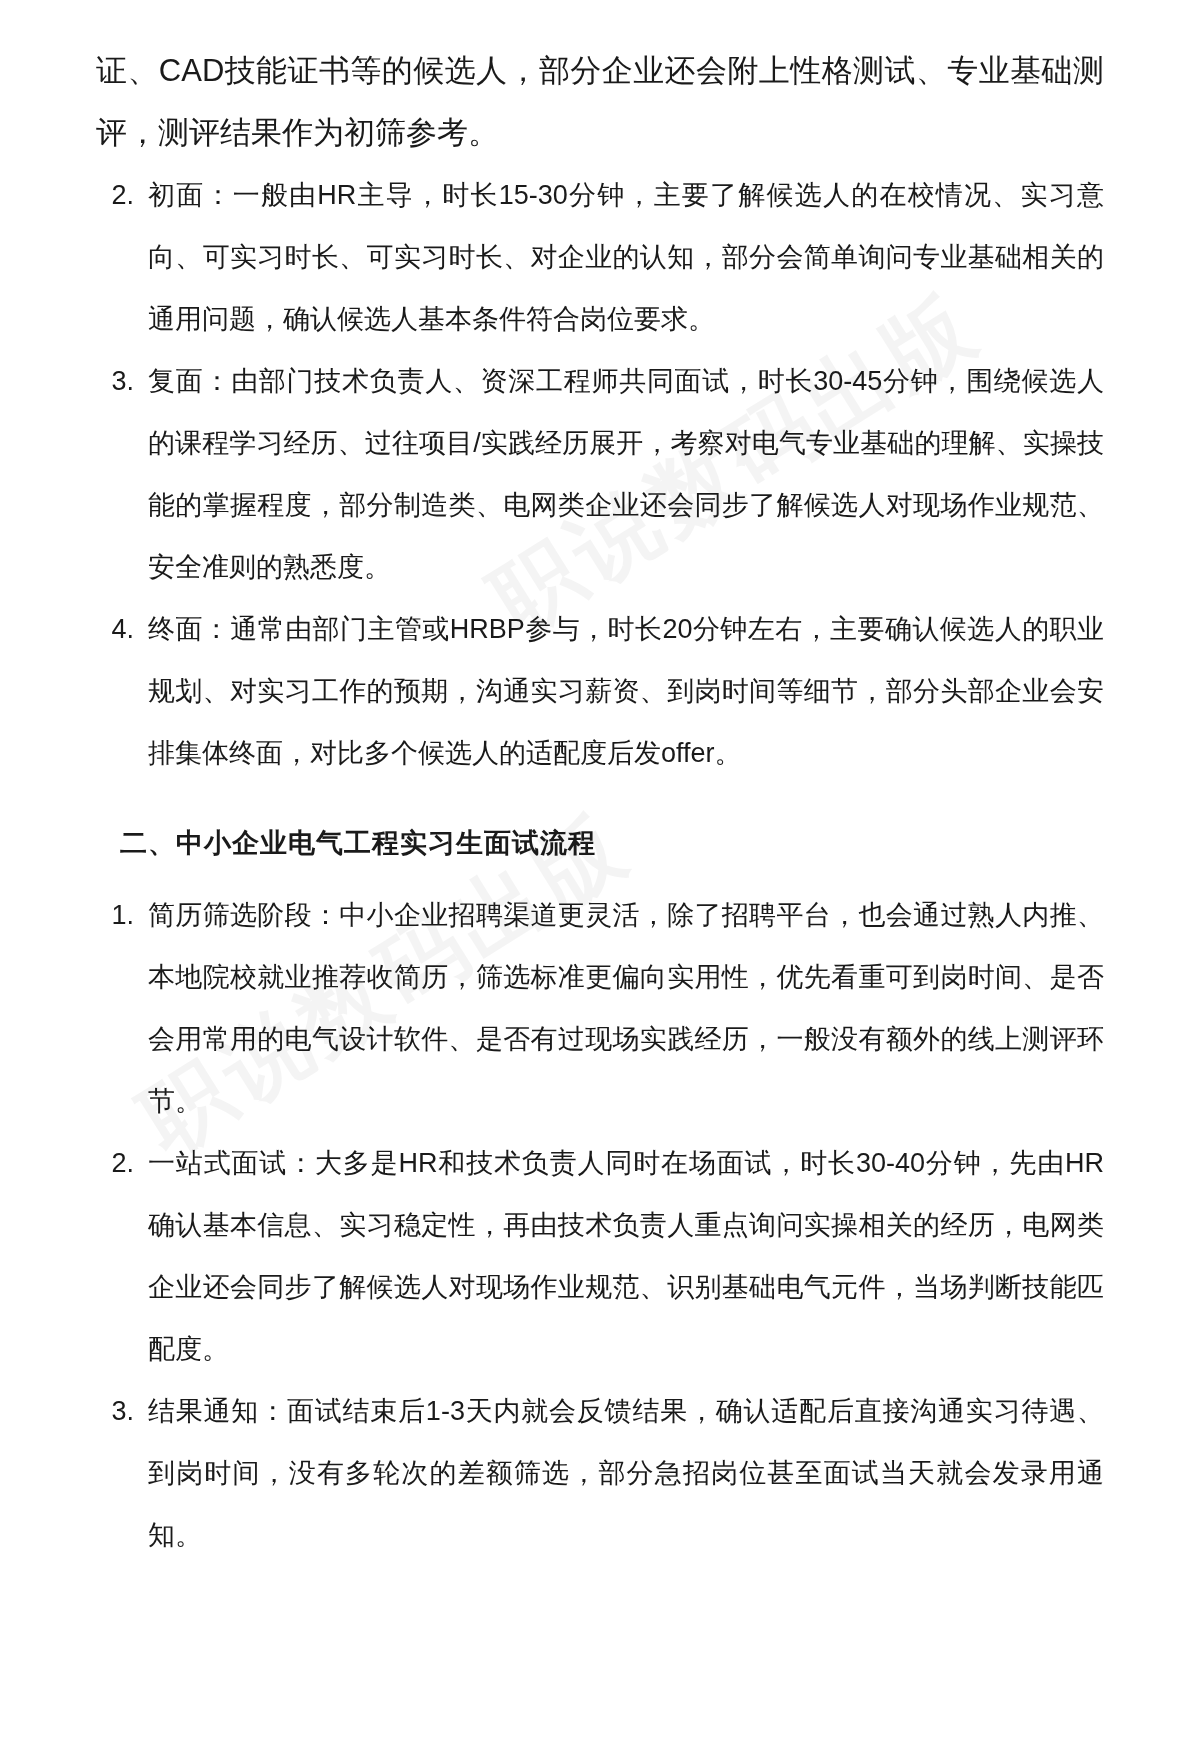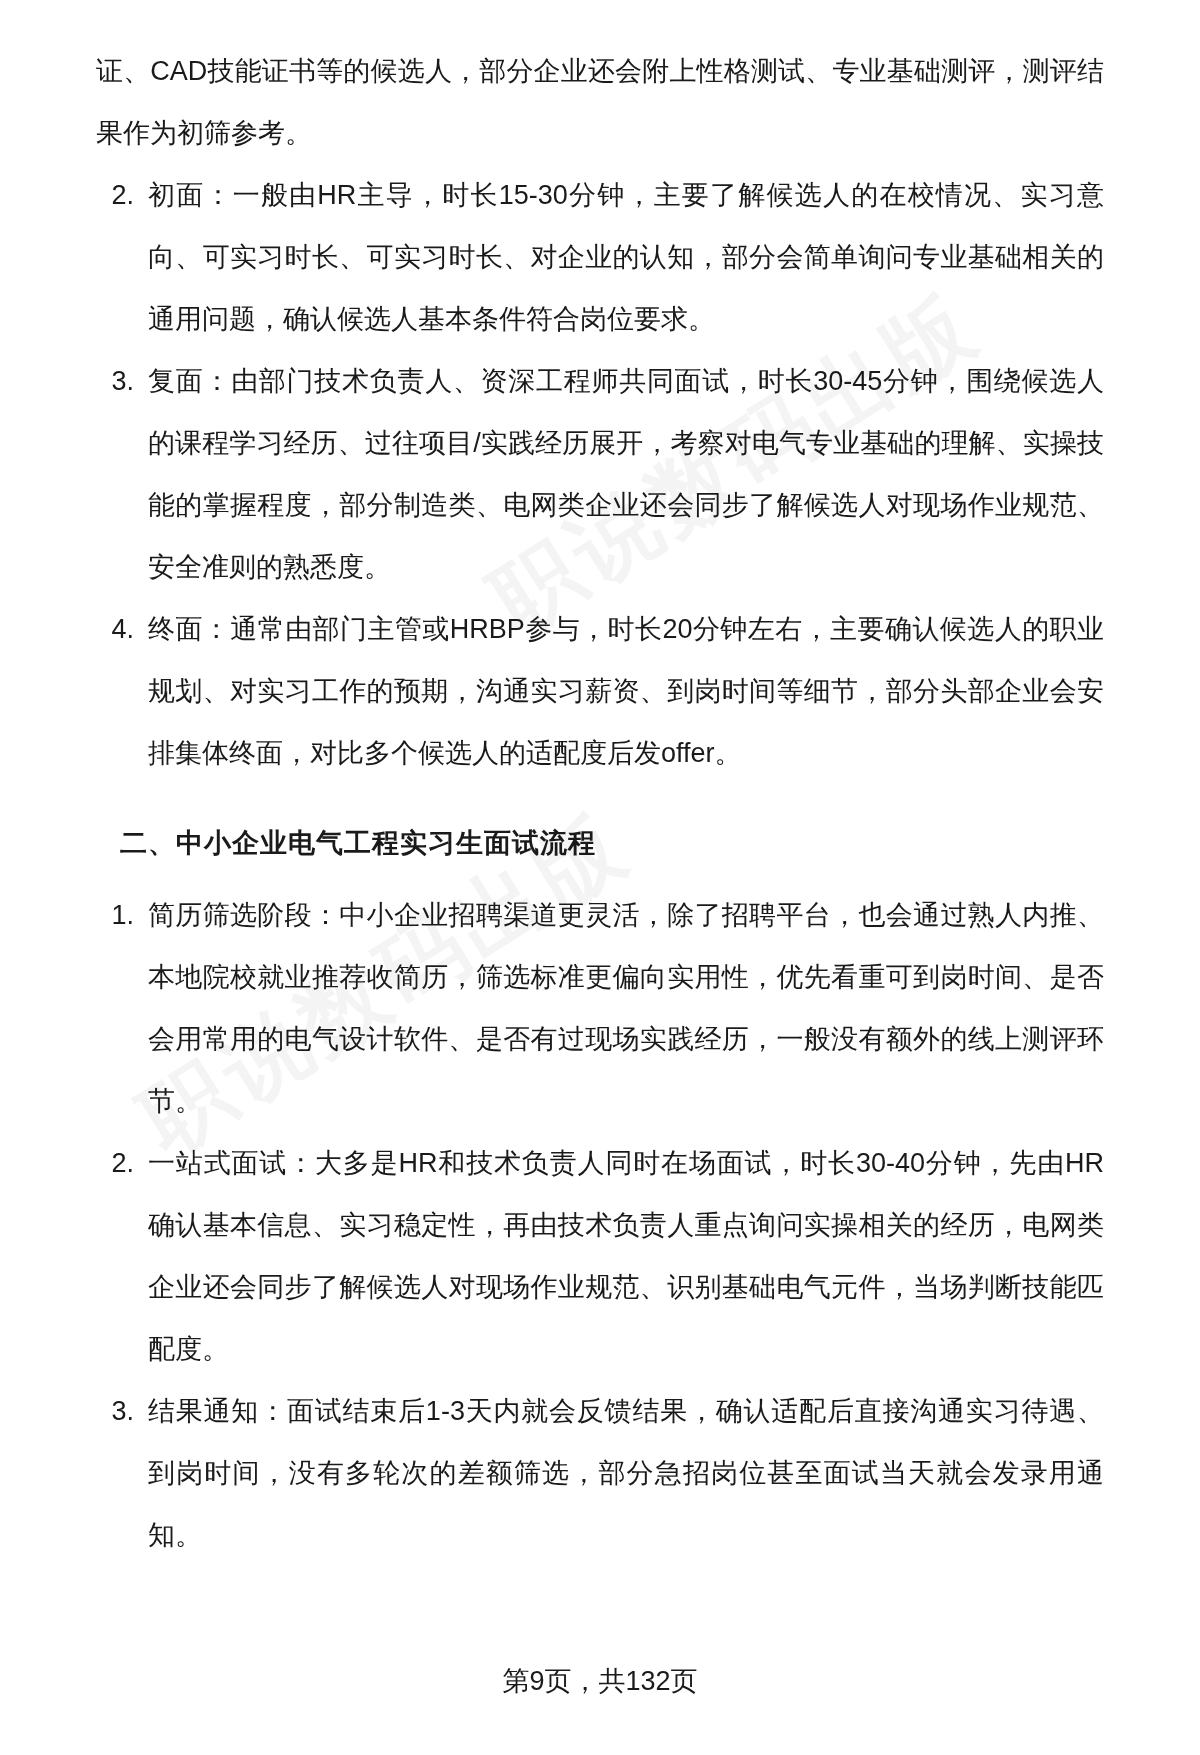--- a/index.html
+++ b/index.html
@@ -39,21 +39,21 @@
     letter-spacing: 6px;
   }
   .wm1 { left: 470px; top: 560px; }
   .wm2 { left: 120px; top: 1080px; }
   .content {
     position: relative;
     z-index: 2;
   }
   p.cont {
     margin: 0;
-    font-size: 27px;
+    font-size: 31px;
     line-height: 62px;
     text-align: justify;
     text-justify: inter-ideograph;
     text-indent: 0;
   }
   .list {
     margin: 0;
     padding: 0;
     list-style: none;
   }
@@ -138,15 +138,14 @@
       </li>
       <li class="li">
         <span class="li-num">3.</span>
         <span class="li-body">结果通知：面试结束后1-3天内就会反馈结果，确认适配后直接沟通实习待遇、到岗时间，没有多轮次的差额筛选，部分急招岗位甚至面试当天就会发录用通知。</span>
       </li>
     </ul>
 
 
   </div>
 
-  <div class="footer">第9页，共132页</div>
 
 </div>
 
 </body></html>

